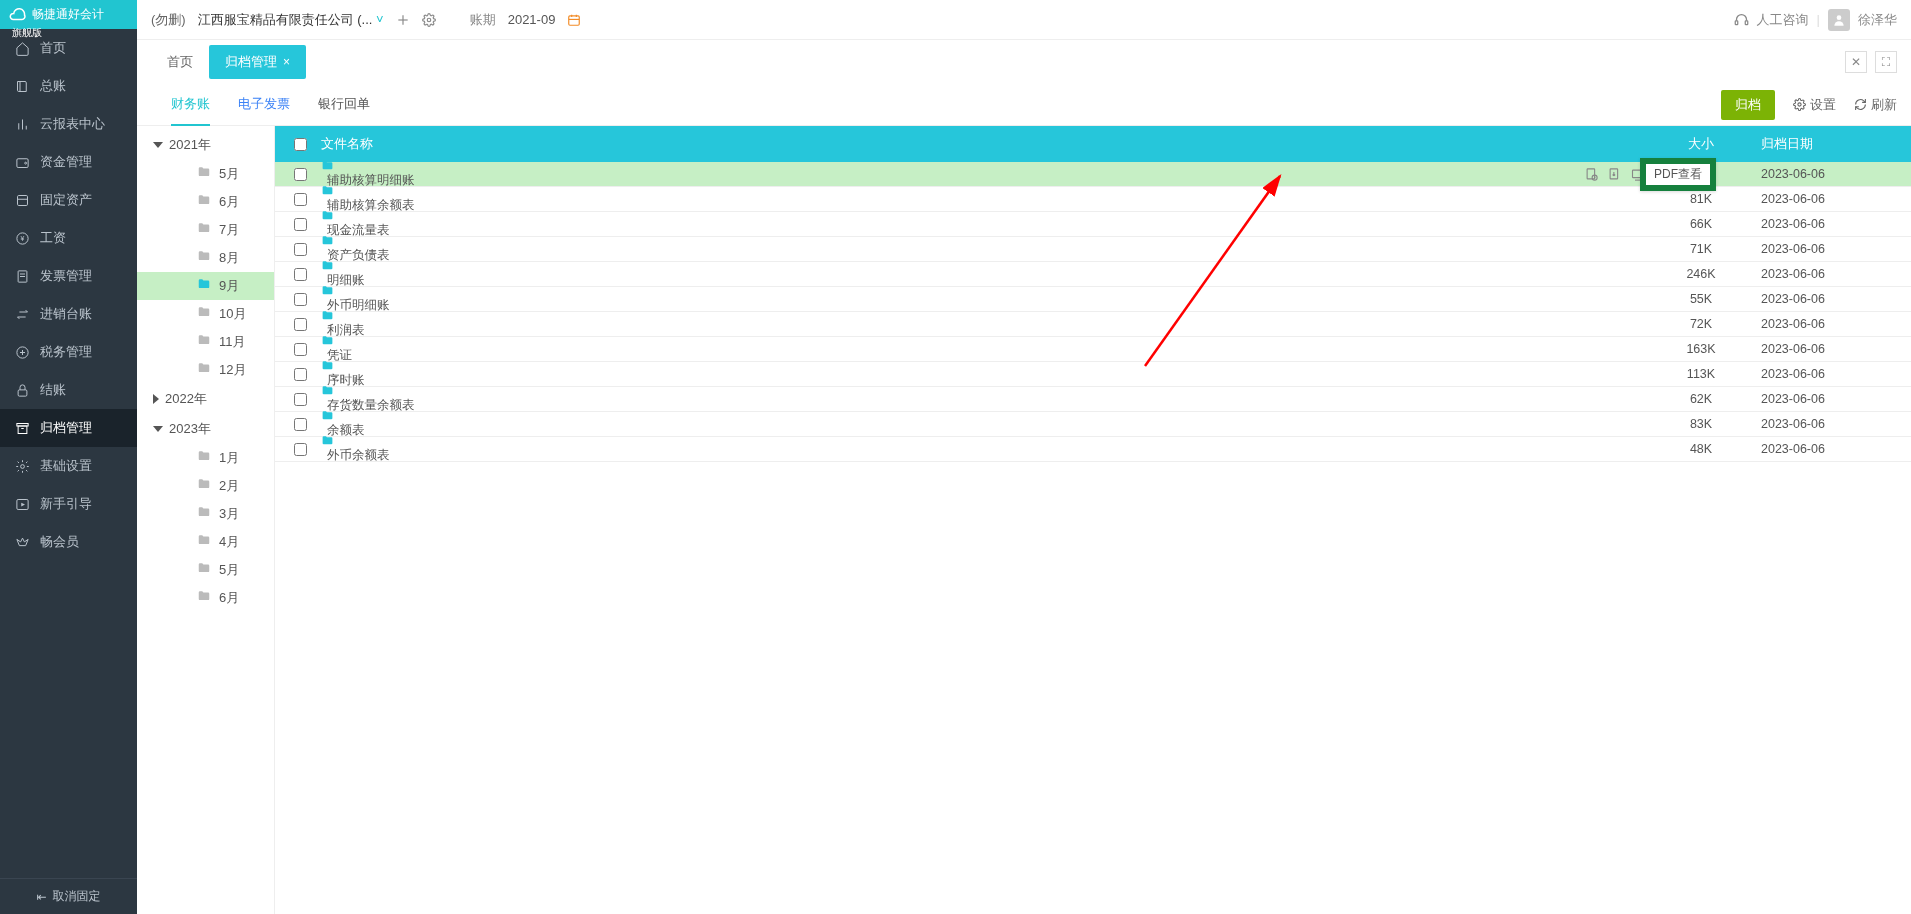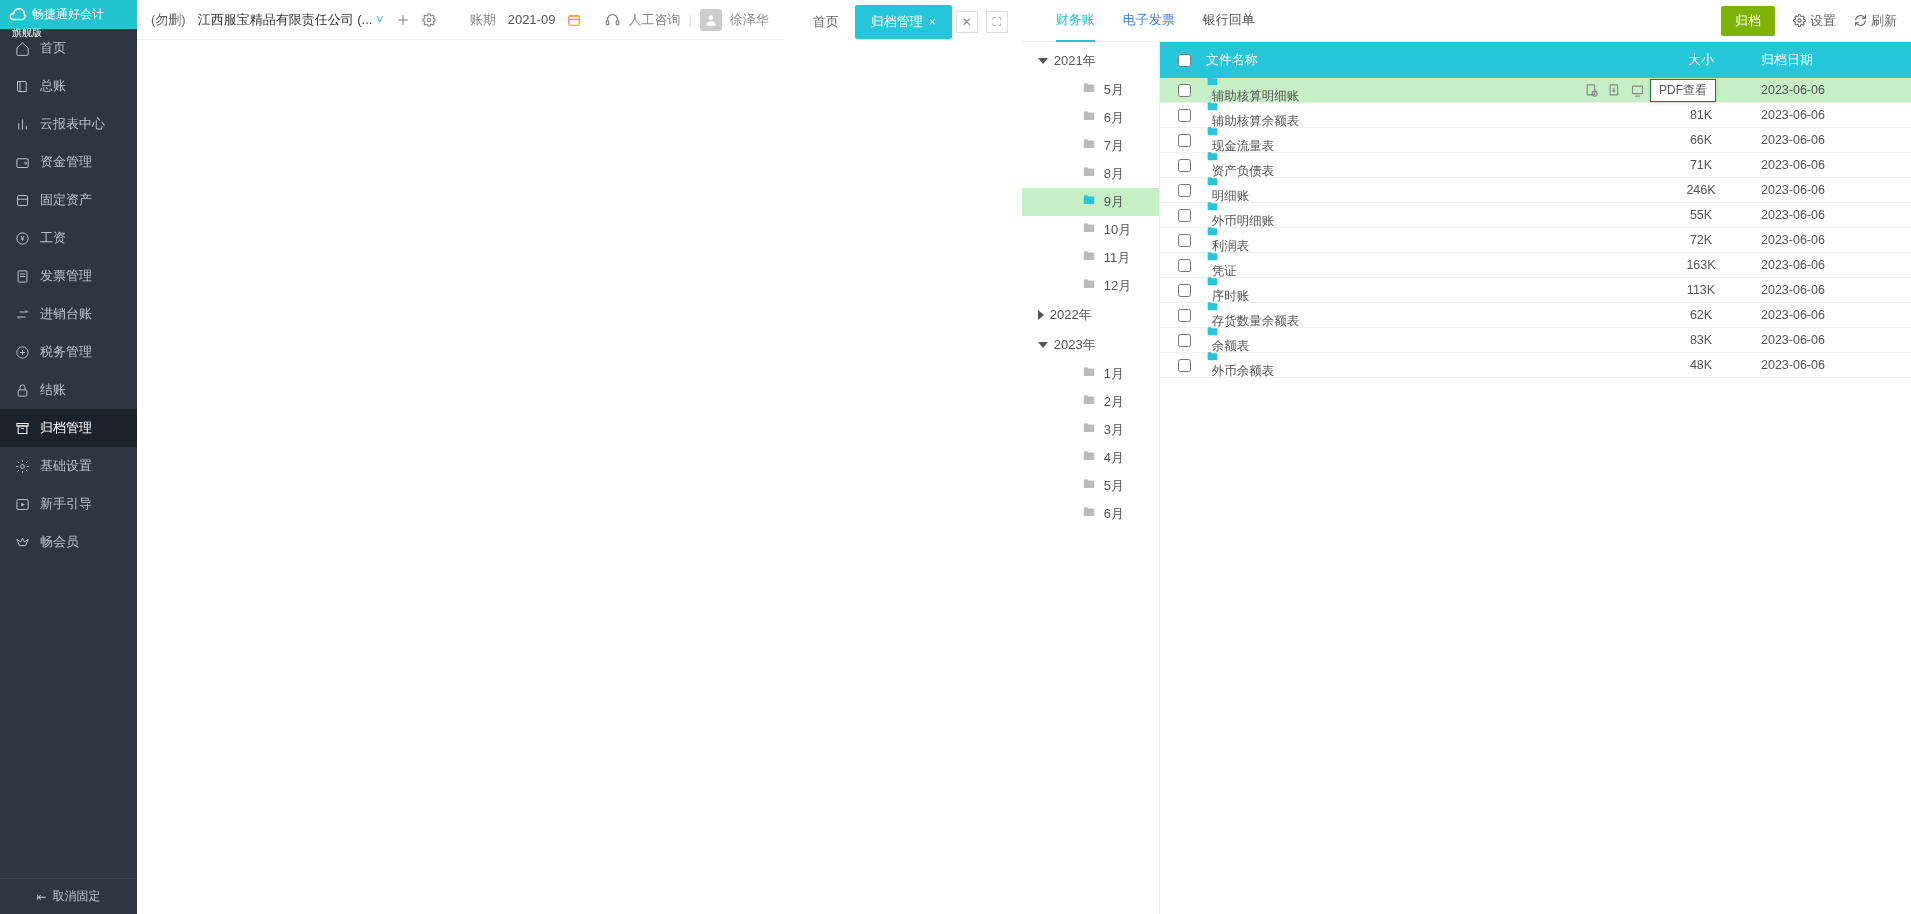--- a/index.html
+++ b/index.html
@@ -11,21 +11,21 @@
 .logo-bar { height: 29px; background: #21c5d0; display: flex; align-items: center; padding: 0 8px; color: #fff; font-size: 12px; }
 .logo-bar .cloud-icon { margin-right: 6px; }
 .logo-bar .sub { font-size: 10px; margin-left: 4px; position: absolute; top: 26px; }
 .nav-items { flex: 1; overflow-y: auto; }
 .nav-item { height: 38px; display: flex; align-items: center; padding: 0 14px; cursor: pointer; gap: 10px; font-size: 13px; }
 .nav-item.active { background: #1a232b; color: #fff; }
 .nav-item .nav-icon { width: 16px; height: 16px; display: inline-flex; align-items: center; justify-content: center; }
 .sidebar-footer { height: 36px; display: flex; align-items: center; justify-content: center; gap: 6px; font-size: 12px; cursor: pointer; border-top: 1px solid #3a4551; }
 
 
-.main { flex: 1; display: flex; flex-direction: row; height: 100vh; background: #fff; min-width: 0; }
+.main { flex: 1; display: flex; flex-direction: column; height: 100vh; background: #fff; min-width: 0; }
 .topbar { height: 40px; border-bottom: 1px solid #eee; display: flex; align-items: center; padding: 0 14px; gap: 12px; color: #666; }
 .topbar .company { color: #333; }
 .topbar .chev-down { color: #21c5d0; }
 .topbar .spacer { flex: 1; }
 .topbar .period-label { color: #888; }
 .topbar .period-val { color: #555; }
 .topbar .plus-icon, .topbar .gear-icon, .topbar .cal-icon { color: #888; cursor: pointer; }
 .topbar-right { display: flex; align-items: center; gap: 8px; color: #888; }
 .avatar { width: 22px; height: 22px; background: #ccc; border-radius: 3px; display: inline-flex; align-items: center; justify-content: center; }
 
@@ -63,21 +63,21 @@
 .col-cb { width: 30px; display: flex; justify-content: center; }
 .col-name { flex: 1; padding-left: 6px; }
 .col-size { width: 120px; text-align: center; }
 .col-date { width: 140px; text-align: left; }
 .trow { height: 25px; display: flex; align-items: center; padding: 0 10px; border-bottom: 1px solid #eee; color: #555; font-size: 12.5px; position: relative; }
 .trow.active { background: #c6efc5; }
 .trow .folder-small { color: #26c6da; margin-right: 6px; }
 .trow.active .row-actions { display: flex; }
 .row-actions { position: absolute; right: 266px; display: none; gap: 8px; align-items: center; color: #777; }
 .row-actions .act-icn { cursor: pointer; }
-.tooltip { position: absolute; right: 195px; background: #fff; border: 1px solid #15803d; padding: 2px 8px; font-size: 12px; color: #555; box-shadow: 0 1px 3px rgba(0,0,0,.15); }
+.tooltip { position: absolute; right: 195px; background: #fff; border: 6px solid #15803d; padding: 2px 8px; font-size: 12px; color: #555; box-shadow: 0 1px 3px rgba(0,0,0,.15); }
 input[type=checkbox] { width: 13px; height: 13px; cursor: pointer; }
 
 
 .arrow-svg { position: absolute; pointer-events: none; }
 
 svg { display: block; }
 </style>
 </head>
 <body>
 

